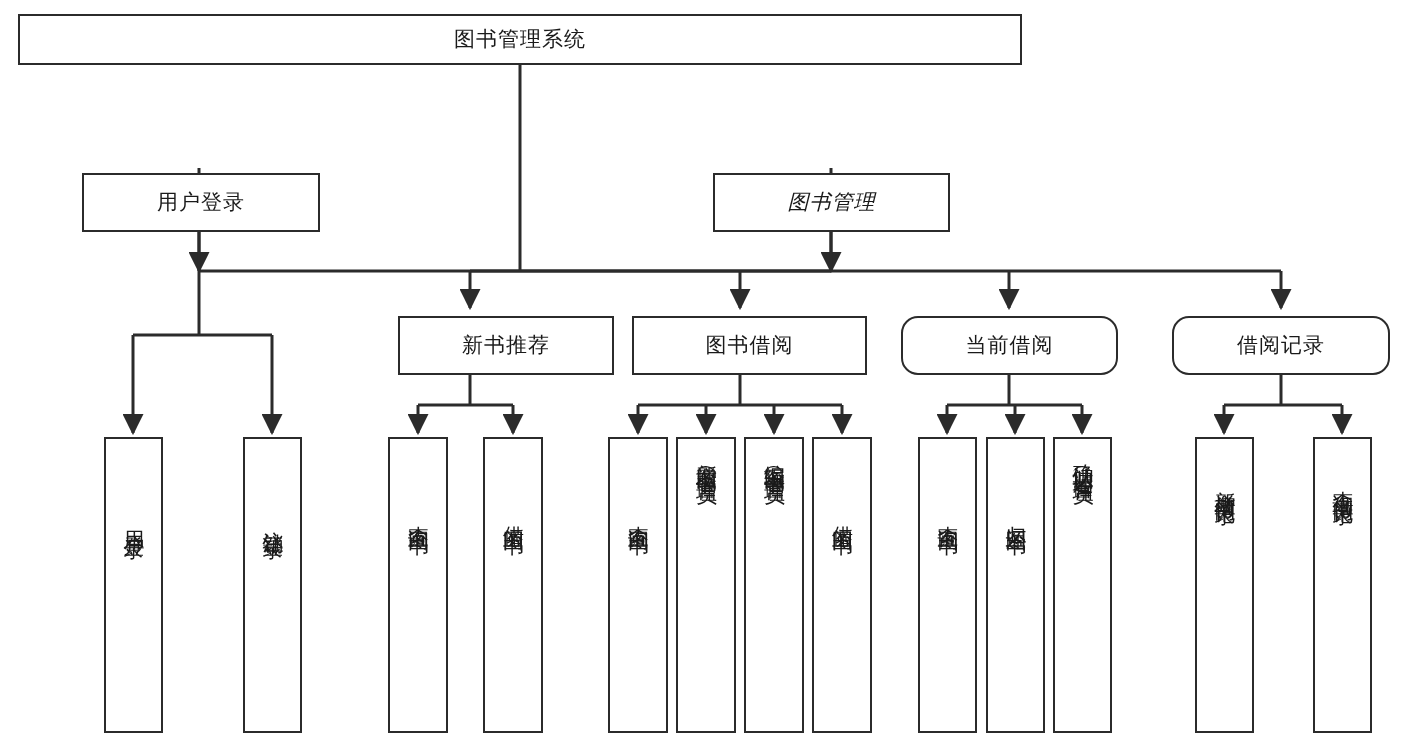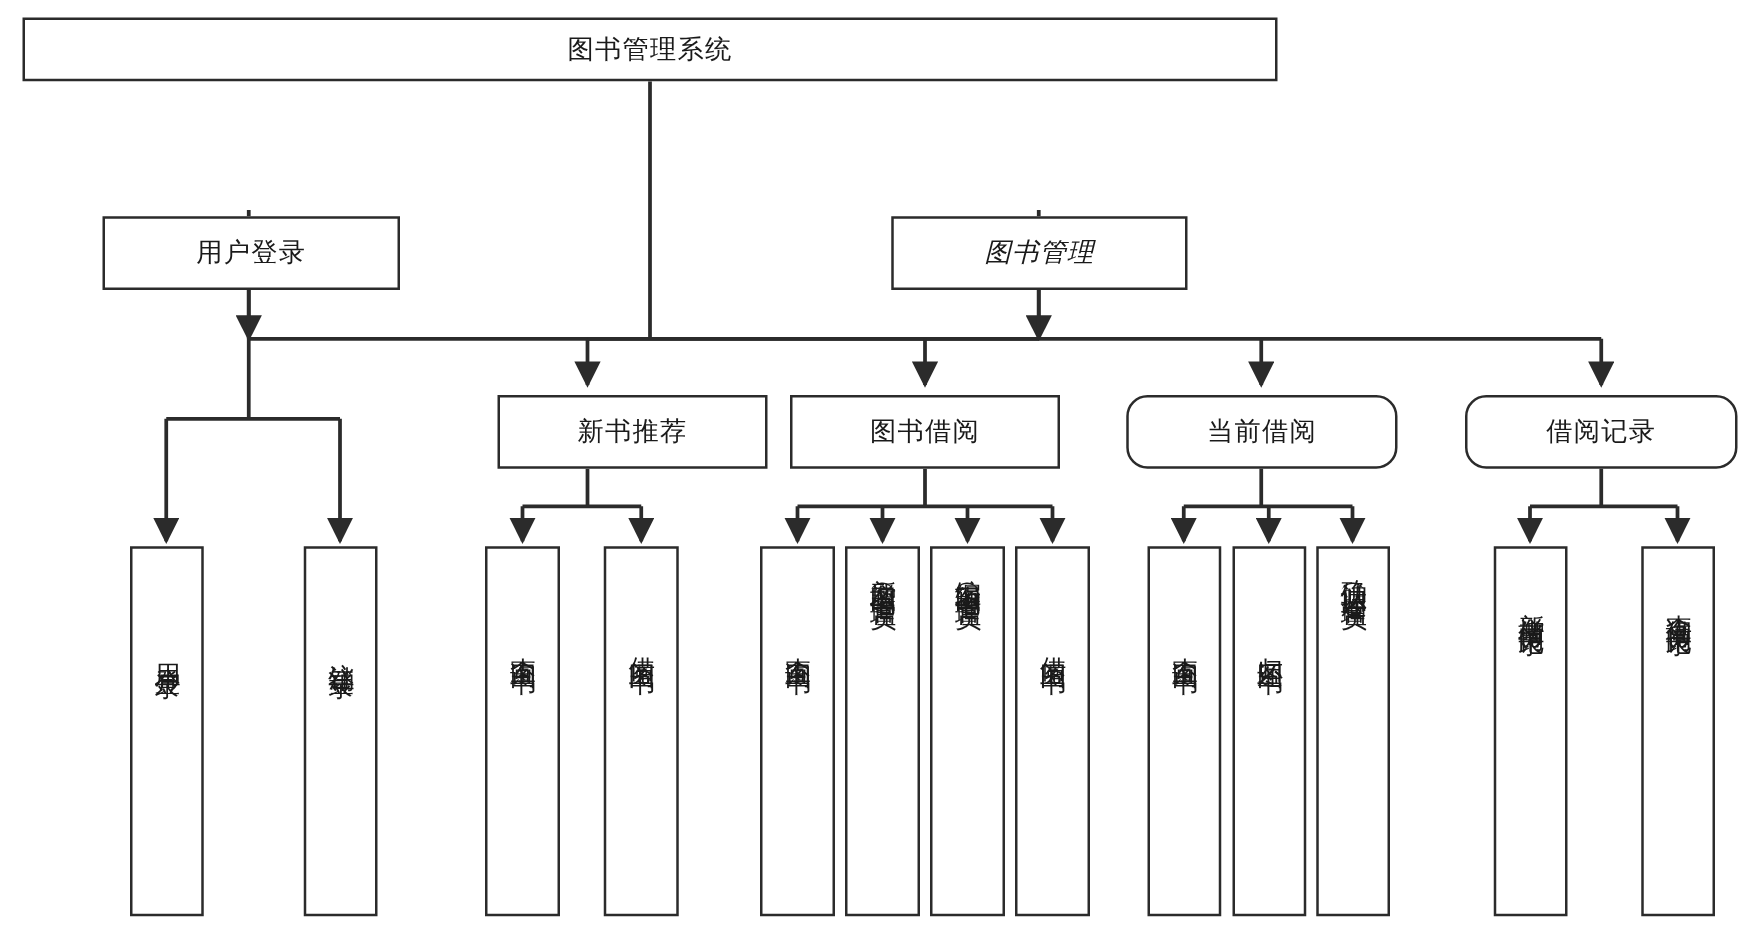--- a/index.html
+++ b/index.html
@@ -130,21 +130,21 @@
   <div class="node horiz" style="left:82px; top:173px; width:238px; height:59px;">
     <span class="label">用户登录</span>
   </div>
   <div class="node horiz" style="left:713px; top:173px; width:237px; height:59px;font-style:italic;">
     <span class="label">图书管理</span>
   </div>
 
   <div class="node horiz" style="left:362px; top:316px; width:216px; height:59px;margin-left:36px;">
     <span class="label">新书推荐</span>
   </div>
-  <div class="node horiz" style="left:632px; top:316px; width:216px; height:59px;">
+  <div class="node horiz" style="left:632px; top:316px; width:235px; height:59px;">
     <span class="label">图书借阅</span>
   </div>
   <div class="node horiz" style="left:901px; top:316px; width:217px; height:59px;border-radius:17px;">
     <span class="label">当前借阅</span>
   </div>
   <div class="node horiz" style="left:1172px; top:316px; width:218px; height:59px;border-radius:17px;">
     <span class="label">借阅记录</span>
   </div>
 
   <div class="node vert mid" style="left:104px; top:437px; width:59px; height:296px; padding-top:75px;">

